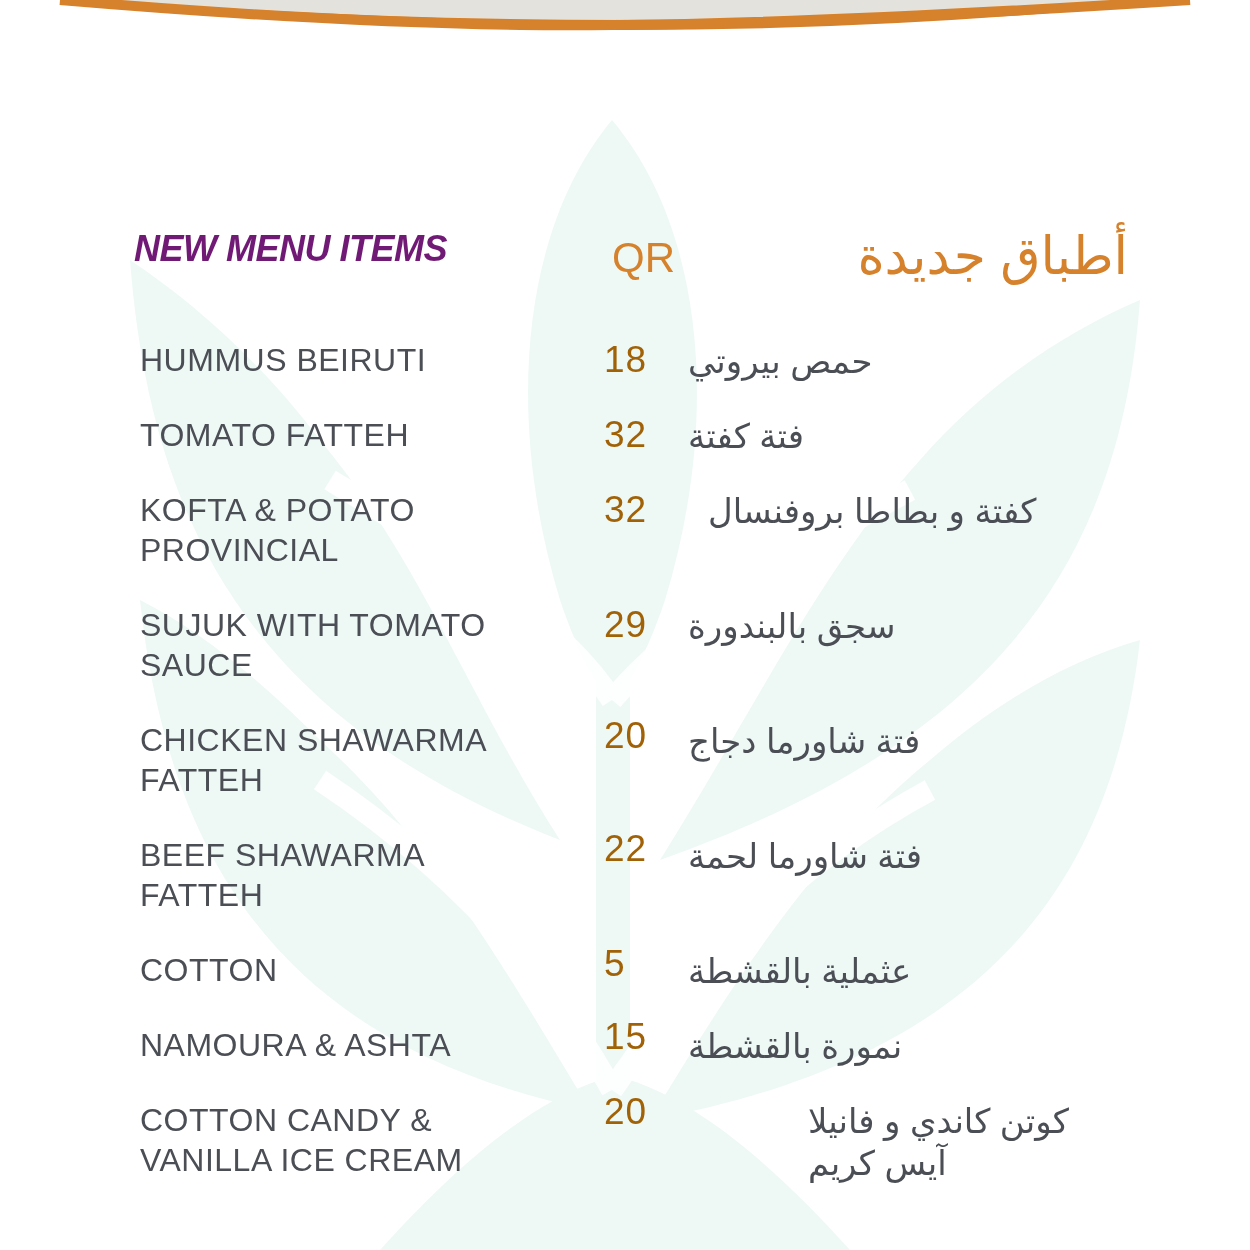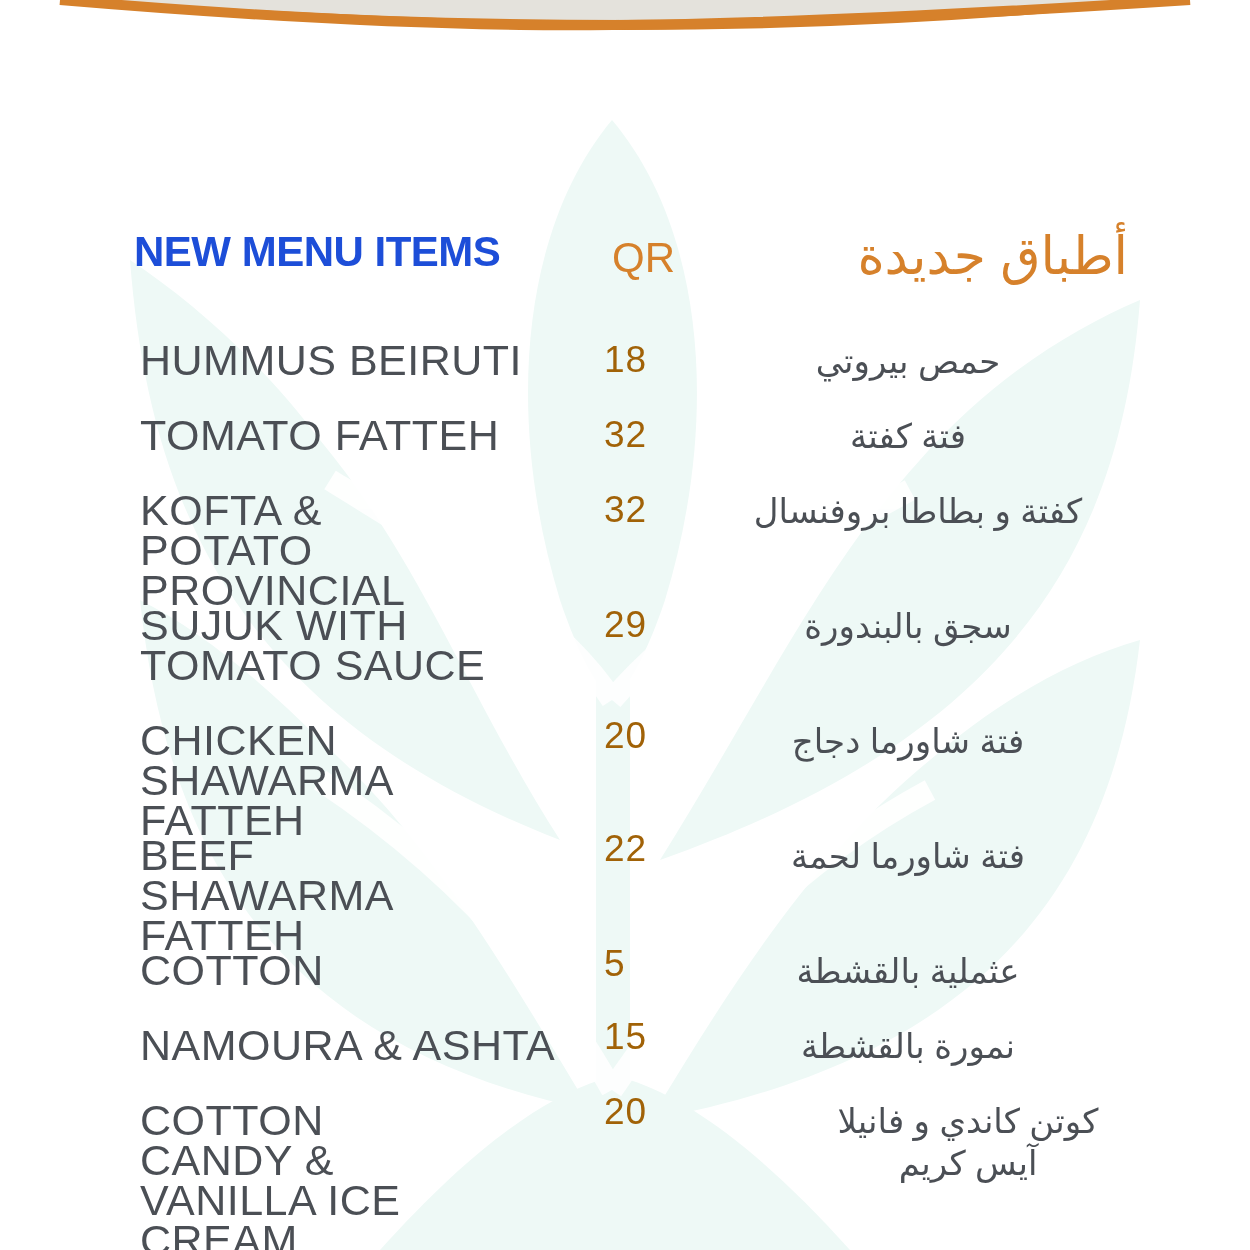--- a/index.html
+++ b/index.html
@@ -5,43 +5,44 @@
     html, body { margin: 0; padding: 0; }
     body {
       width: 1250px; height: 1250px; position: relative; overflow: hidden;
       background: #ffffff;
       font-family: "Liberation Sans", "DejaVu Sans", sans-serif;
     }
     .top-banner { position: absolute; left: 0; top: 0; width: 1250px; height: 40px; }
     .watermark { position: absolute; left: 0; top: 0; width: 1250px; height: 1250px; pointer-events: none; }
     .header-en {
       position: absolute; left: 134px; top: 228px;
-      font-size: 42px; font-weight: bold; color: #1d4ed8; letter-spacing: -0.5px;
+      font-size: 36px; font-weight: bold; color: #701a75; letter-spacing: -0.5px;
       white-space: nowrap;
+      font-style: italic;
     }
     .header-qr {
       position: absolute; left: 596px; top: 234px;
       font-size: 42px; color: #d6812b; white-space: nowrap; margin-left: 16px;
     }
     .header-ar {
       position: absolute; right: 122px; top: 226px;
       font-size: 52px; font-weight: normal; color: #d6812b; direction: rtl; white-space: nowrap;
     }
     .row { position: absolute; left: 0; width: 1250px; }
     .item-en {
       position: absolute; left: 140px; top: 0; width: 420px;
-      font-size: 43px; line-height: 40px; color: #4b4f55; letter-spacing: 0.5px;
+      font-size: 32px; line-height: 40px; color: #4b4f55; letter-spacing: 0.5px;
     }
     .item-price {
       position: absolute; left: 604px; top: -18px;
       font-size: 37px; line-height: 40px; color: #a16207; letter-spacing: 1px;
     }
     .item-ar {
       position: absolute; right: 122px; top: 0; width: 440px;
-      font-size: 34px; line-height: 42px; color: #4b4f55; direction: rtl; text-align: center;
+      font-size: 34px; line-height: 42px; color: #4b4f55; direction: rtl; text-align: left;
     }
   </style>
 </head>
 <body>
 
 <svg class="top-banner" viewBox="0 0 1250 40" preserveAspectRatio="none">
   <path d="M60 0 Q 625 45 1190 0 Z" fill="#e4e2dc"></path>
   <path d="M60 0 Q 625 60 1190 0 L 1150 0 Q 625 40 100 0 Z" fill="#d6812b"></path>
   <path d="M60 0 Q 320 22 520 25 Q 760 28 1190 0" fill="none" stroke="#d6812b" stroke-width="10"></path>
 </svg>

